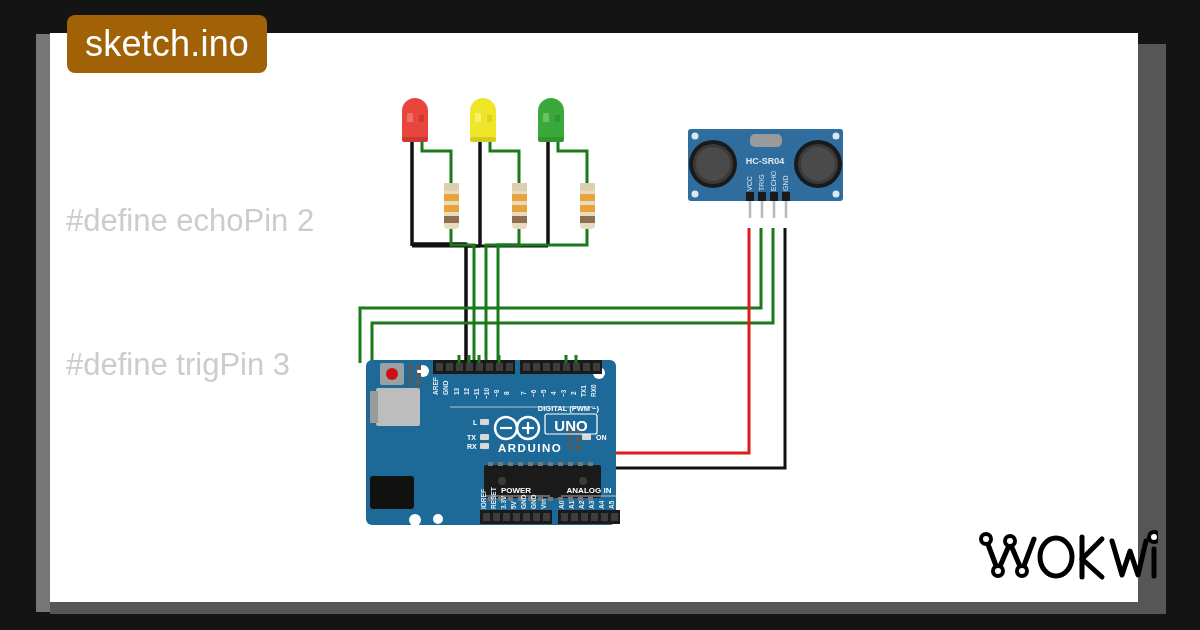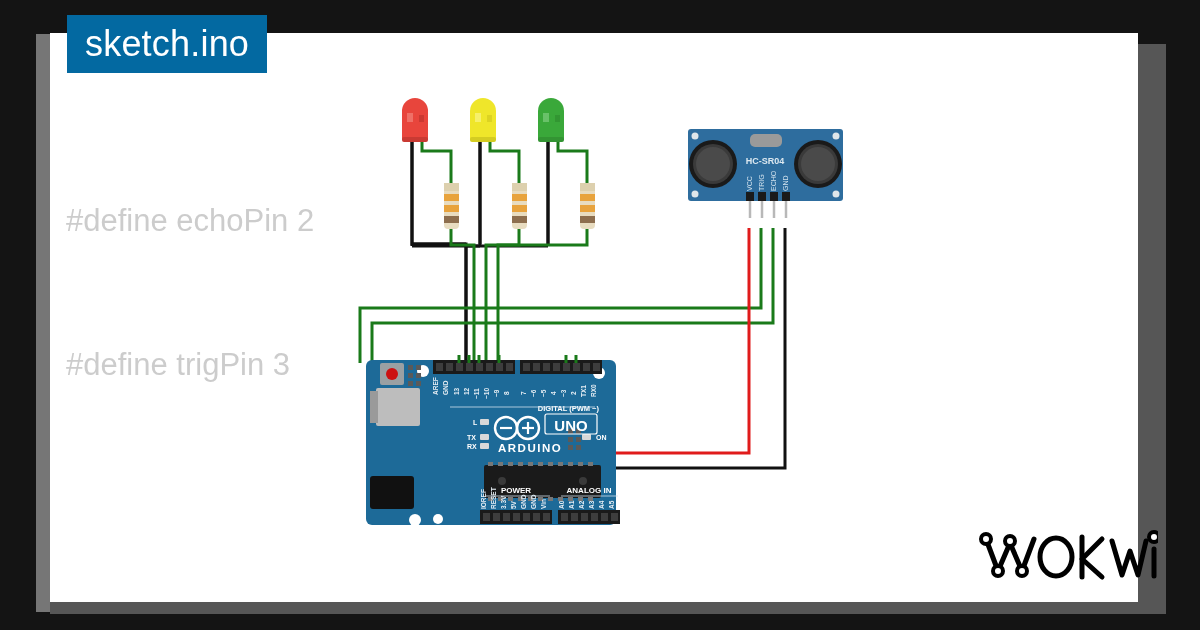--- a/index.html
+++ b/index.html
@@ -29,23 +29,24 @@
     position: absolute; left: 50px; top: 33px;
     width: 1088px; height: 569px;
     background: #ffffff;
     overflow: hidden;
   }
 
   
   .tab {
     position: absolute; left: 67px; top: 15px;
     height: 58px; padding: 0 18px;
-    background: #0369a1;
+    background: #a16207;
     display: flex; align-items: center;
     z-index: 40;
+    border-radius: 8px;
   }
   .tab-label {
     color: #ffffff;
     font-size: 36px;
     font-family: "Liberation Sans", sans-serif;
     letter-spacing: 0.2px;
     white-space: nowrap;
   }
 
   

